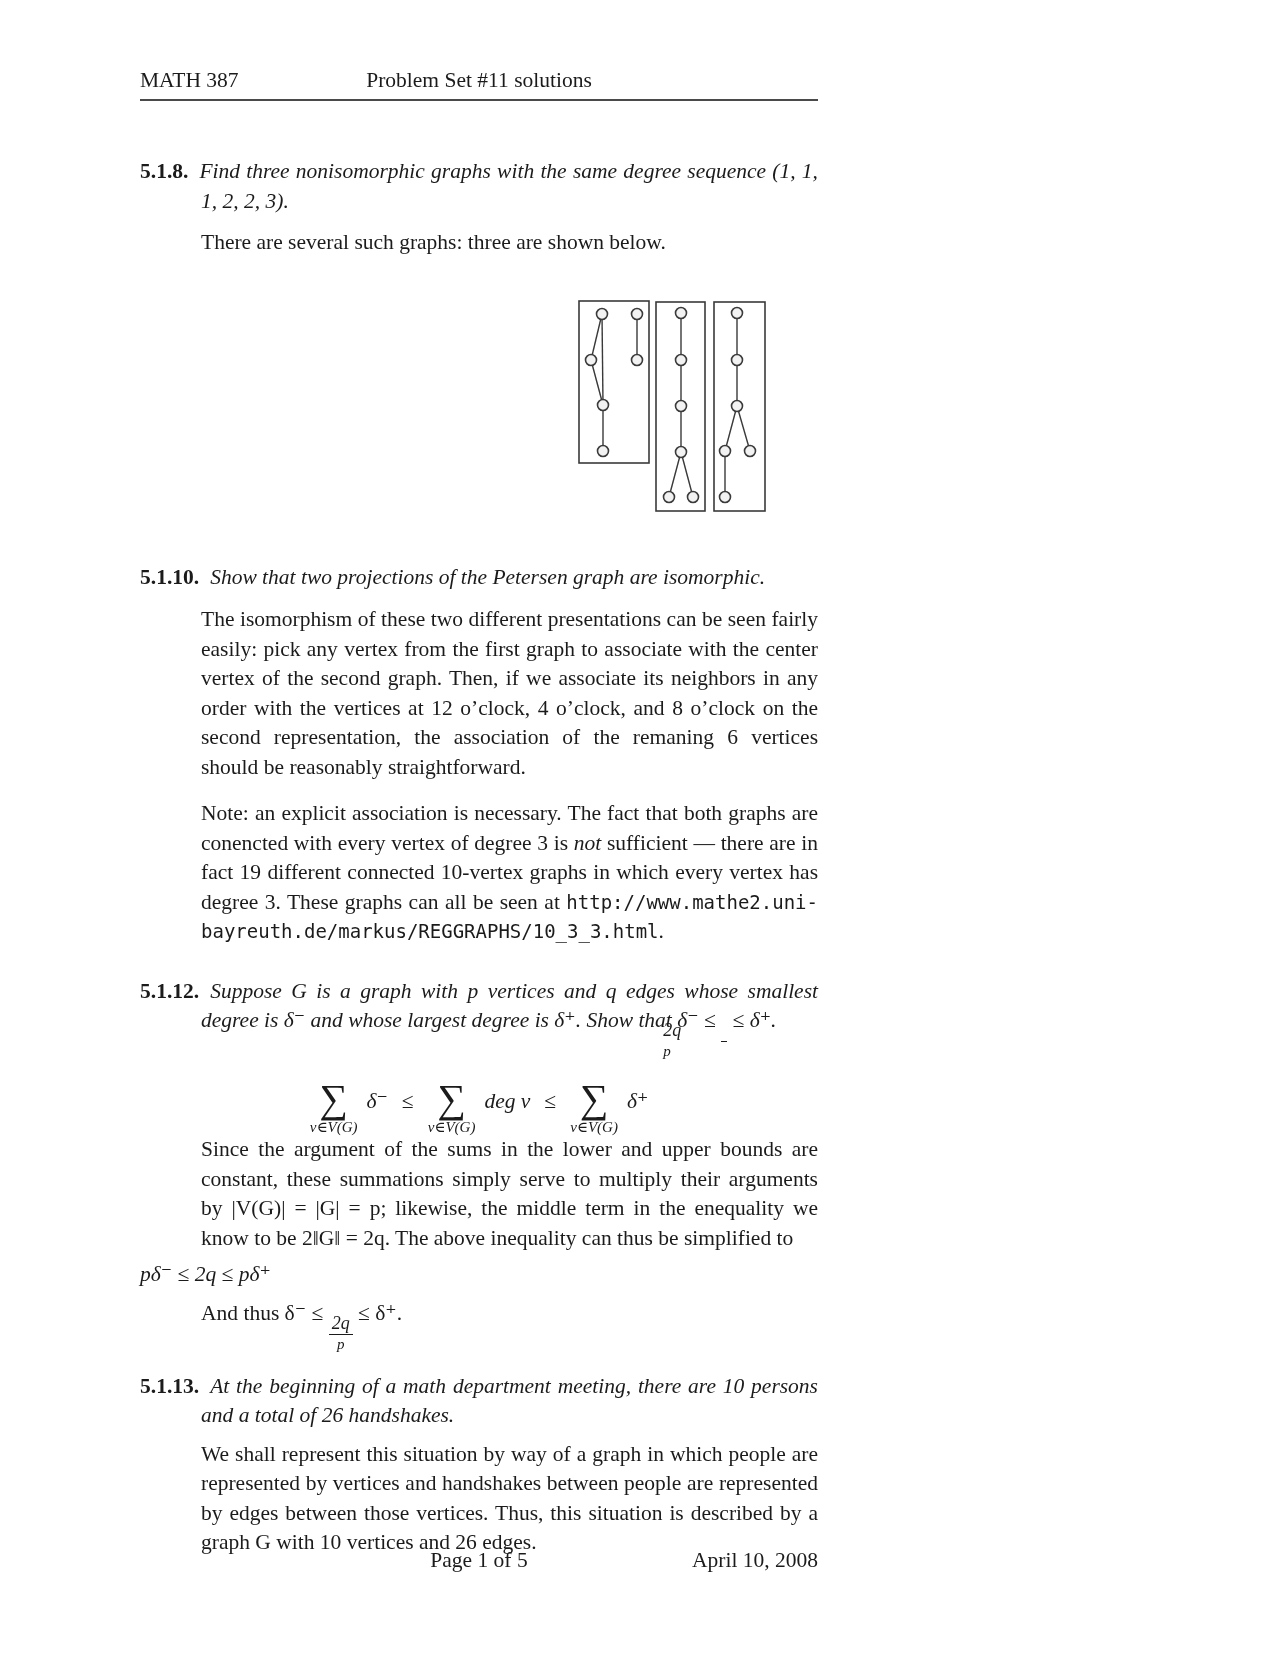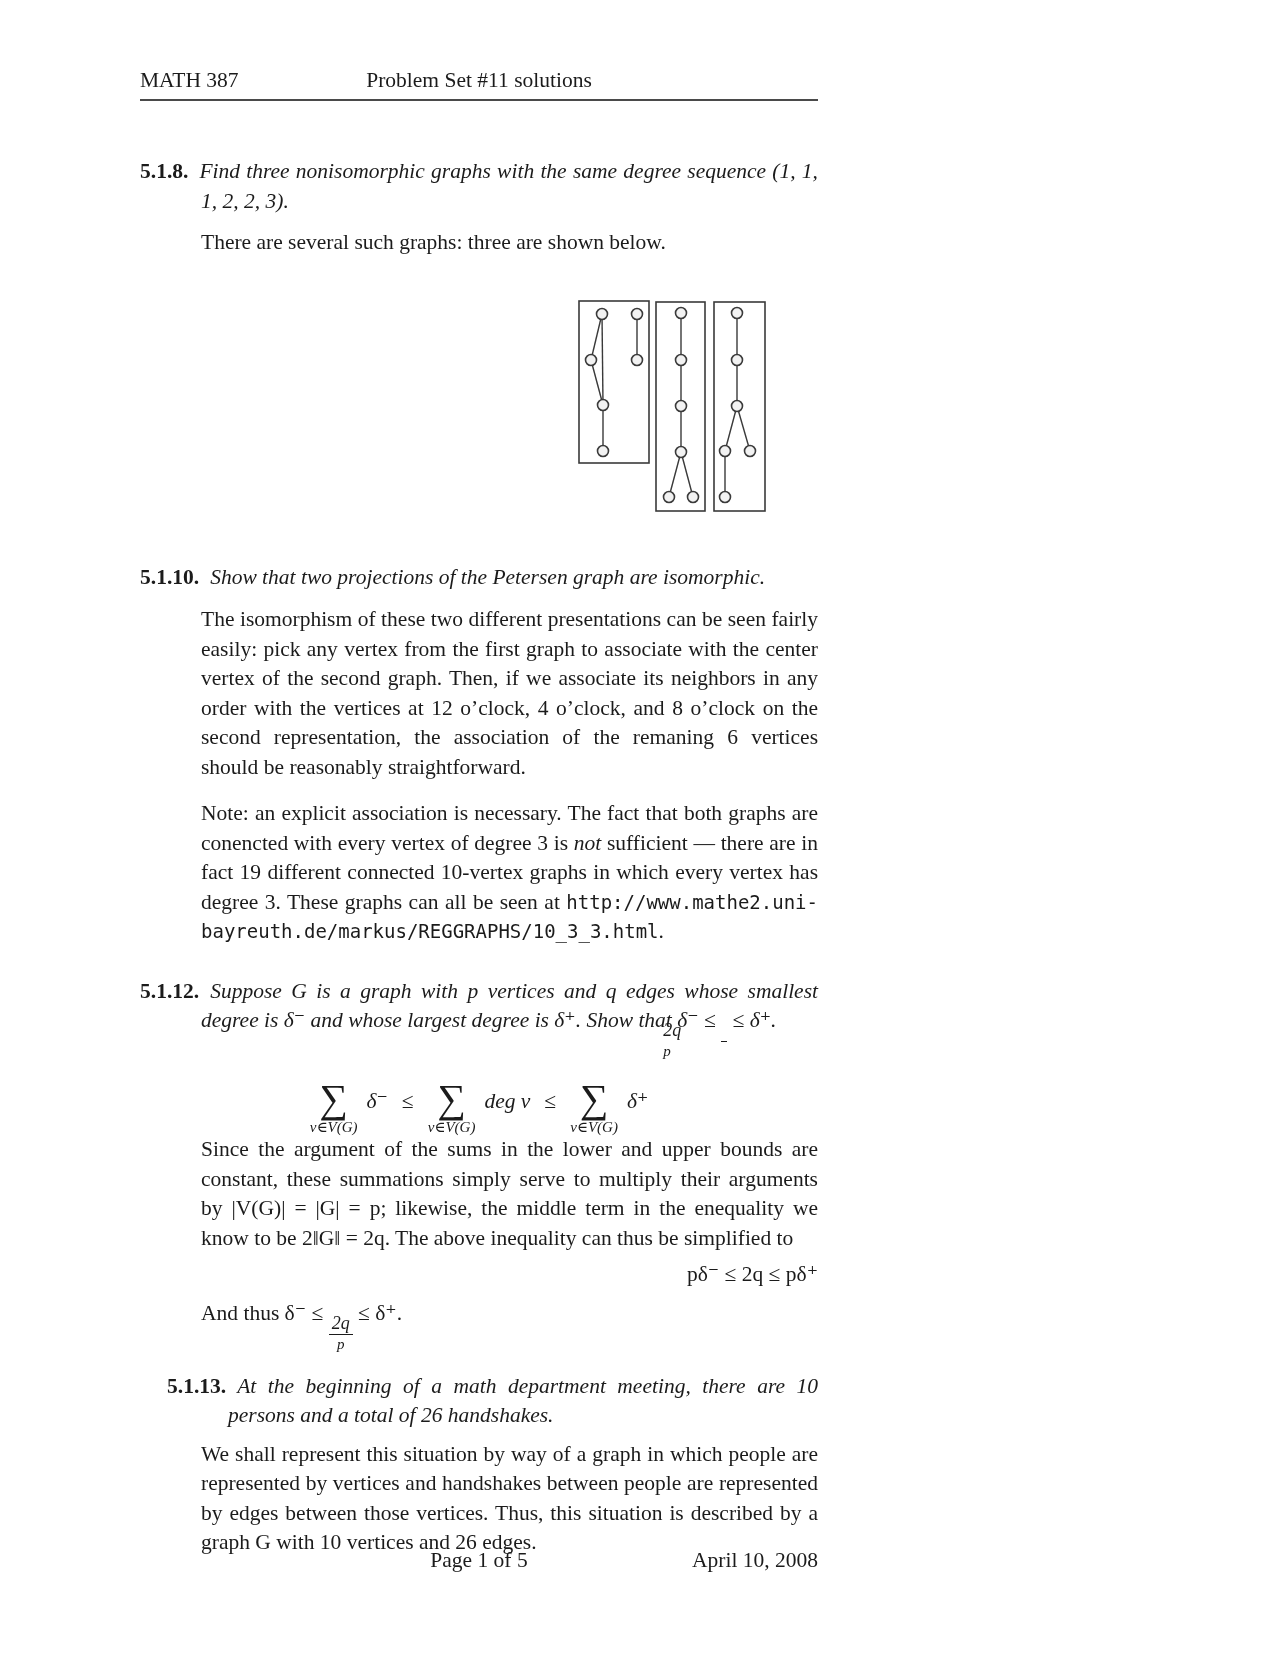--- a/index.html
+++ b/index.html
@@ -37,21 +37,21 @@
 
   
   .disp-eq { display:flex; justify-content:center; align-items:flex-start; }
   .sumgroup { display:inline-flex; align-items:flex-start; }
   .sum-stack { display:inline-flex; flex-direction:column; align-items:center; }
   .sigma { font-size:40px; line-height:36px; font-style:normal; }
   .sumsub { font-size:15px; line-height:15px; font-style:italic; margin-top:3px; }
   .term { font-style:italic; margin:7px 0 0 9px; line-height:26px; }
   .rel  { font-style:normal; margin:7px 14px 0 14px; line-height:26px; }
 
-  .eq-center { text-align:right; }
+  .eq-center { text-align:left; font-style:italic; }
 
   
   .fig { width:190px; height:212px; }
   .fig svg { display:block; }
 
   
   .footer { position:absolute; left:140px; right:210px; top:1546px; height:30px; }
   .footer .fpage { position:absolute; left:0; right:0; text-align:center; }
   .footer .fdate { position:absolute; right:0; }
 </style>
@@ -174,21 +174,21 @@
       </span>
     </div>
 
     <p class="sol" style="">Since the argument of the sums in the lower and upper bounds are constant, these summations simply serve to multiply their arguments by |V(G)| = |G| = p; likewise, the middle term in the enequality we know to be 2‖G‖ = 2q.  The above inequality can thus be simplified to</p>
     <p class="eq-center" style="margin-top:7px;">pδ⁻ ≤ 2q ≤ pδ⁺</p>
     <p class="sol" style="margin-top:9px;"><span>And thus δ⁻ ≤ </span><span class="frac">
           <span class="num">2q</span>
           <span class="den">p</span>
         </span><span> ≤ δ⁺.</span></p>
 
-    <p class="prob" style="margin-top:20px;margin-left:27px;">
+    <p class="prob" style="margin-top:20px;">
       <span class="pnum">5.1.13.</span><span class="pstmt">At the beginning of a math department meeting, there are 10 persons and a total of 26 handshakes.</span>
     </p>
     <p class="sol" style="margin-top:9px;">We shall represent this situation by way of a graph in which people are represented by vertices and handshakes between people are represented by edges between those vertices. Thus, this situation is described by a graph G with 10 vertices and 26 edges.</p>
 
   </div>
 
   <div class="footer">
     <span class="fpage">Page 1 of 5</span>
     <span class="fdate">April 10, 2008</span>
   </div>

